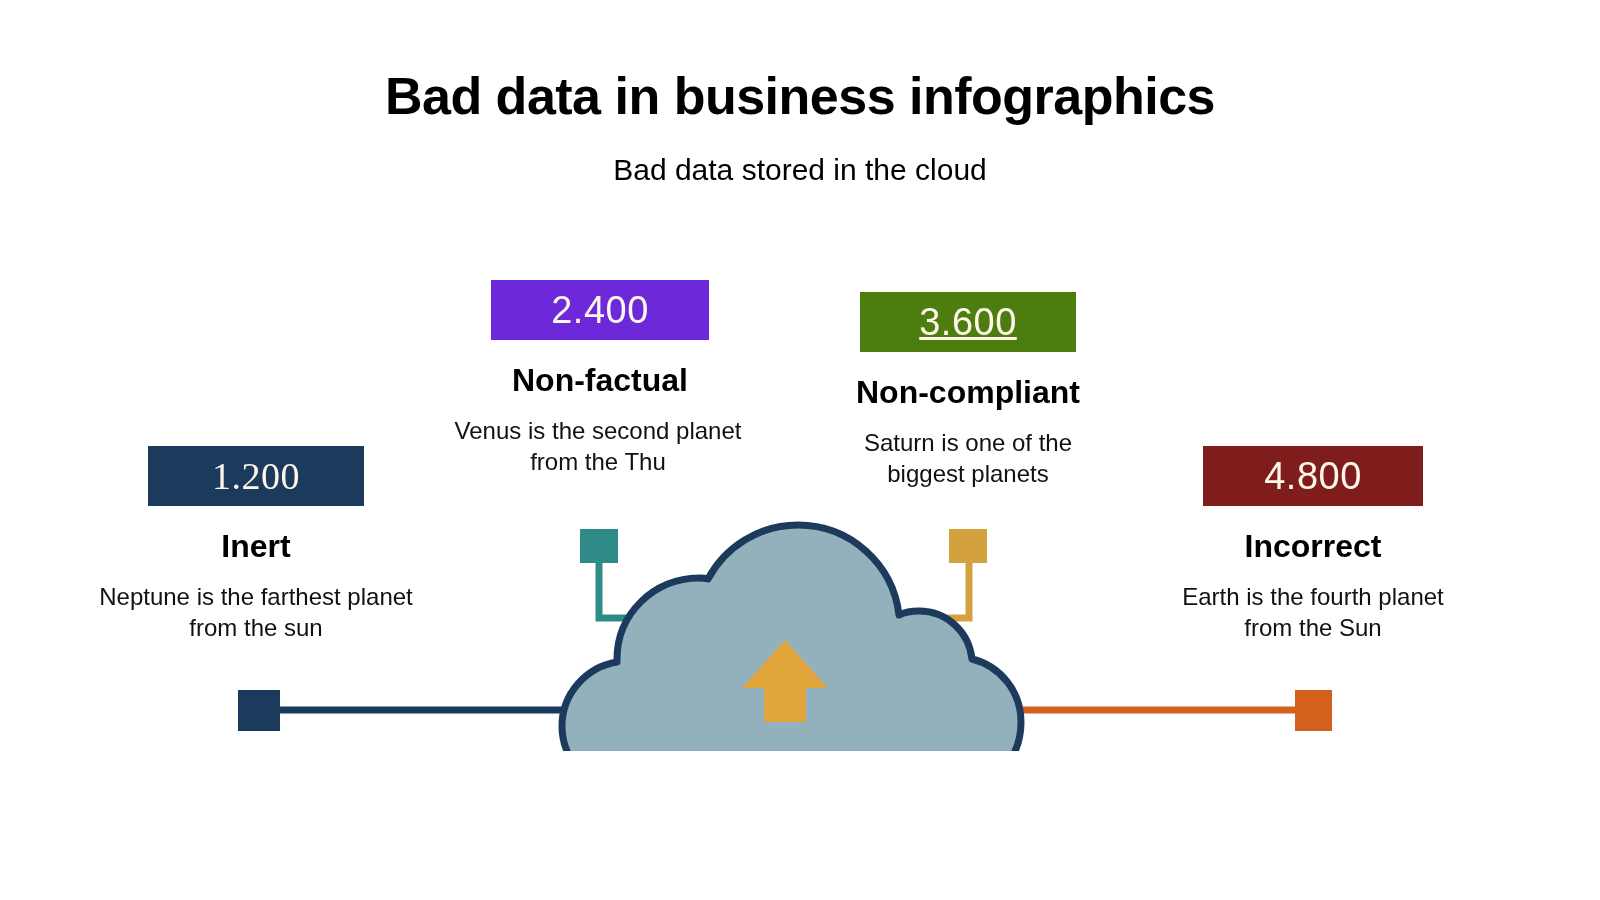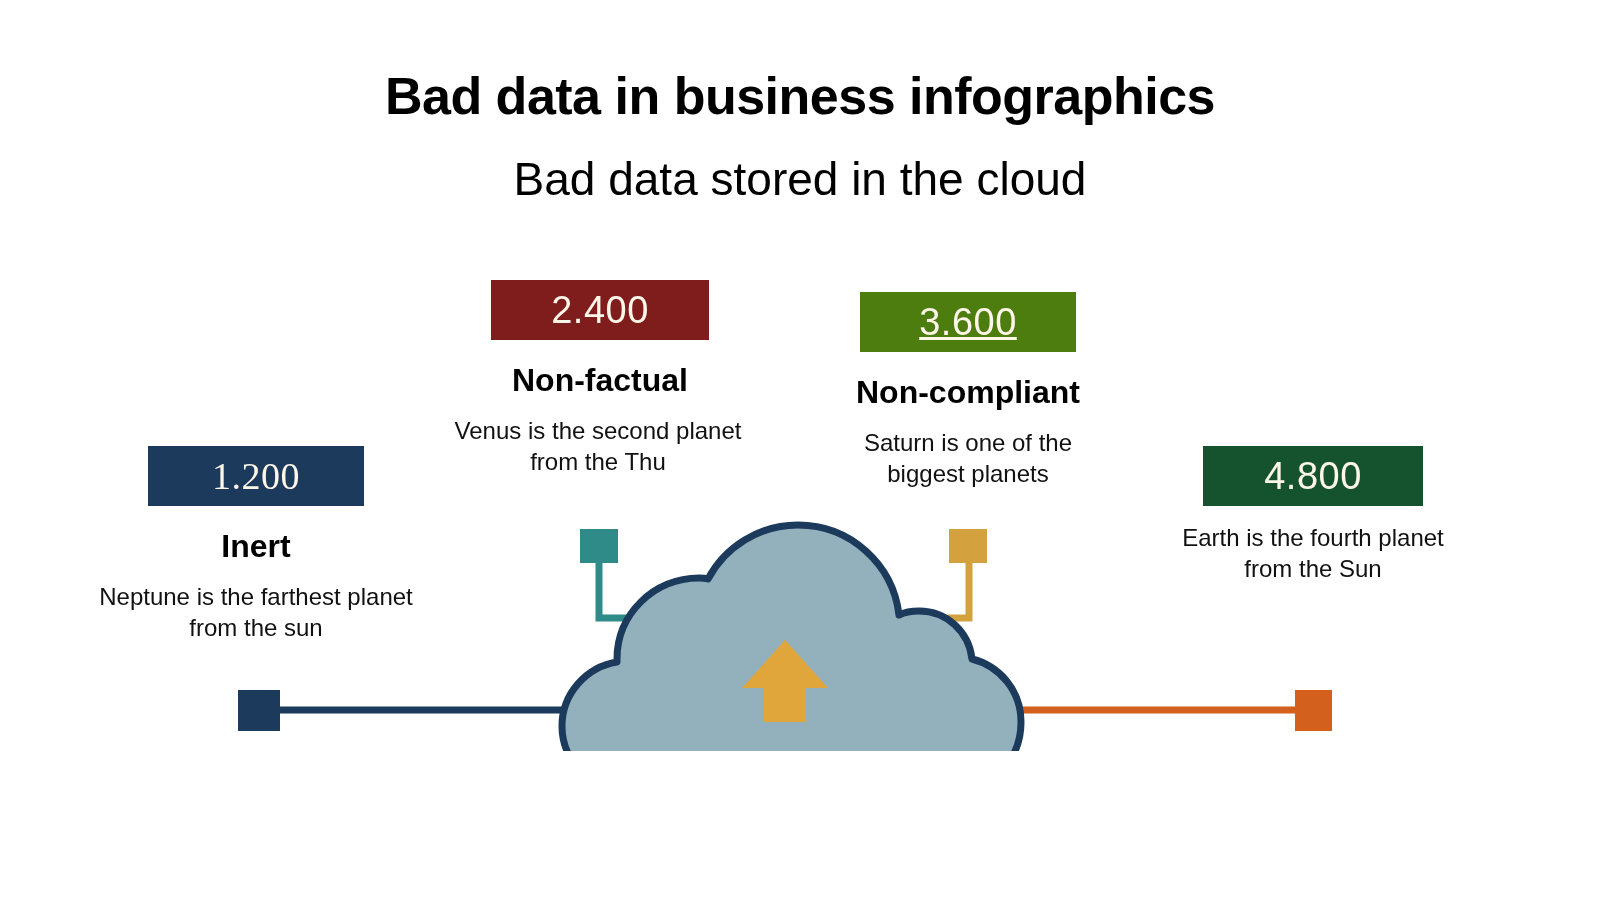--- a/index.html
+++ b/index.html
@@ -33,21 +33,21 @@
     letter-spacing: -0.5px;
     color: #000000;
     line-height: 1.1;
   }
   .subtitle {
     position: absolute;
     left: 0;
     top: 152px;
     width: 1600px;
     text-align: center;
-    font-size: 46px;
+    font-size: 30px;
     font-weight: 400;
     color: #000000;
     line-height: 1.2;
   }
 
   
   .stat {
     position: absolute;
     text-align: center;
   }
@@ -76,29 +76,29 @@
     color: #111111;
     line-height: 1.3;
   }
 
   
   .stat-inert        { left: 108px;  top: 446px; width: 296px; }
   .stat-inert .stat-box { width: 216px; margin: 0 auto; background: #1c3a5c; font-family: Liberation Serif, serif; }
   .stat-inert .stat-desc { width: 316px; margin-left: -10px; }
 
   .stat-nonfactual   { left: 452px;  top: 280px; width: 296px; }
-  .stat-nonfactual .stat-box { width: 218px; margin: 0 auto; background: #7f1d1d; }
+  .stat-nonfactual .stat-box { width: 218px; margin: 0 auto; background: #6d28d9; }
   .stat-nonfactual .stat-desc { width: 292px; }
 
   .stat-noncompliant { left: 822px;  top: 280px; width: 292px; }
   .stat-noncompliant .stat-box { width: 216px; margin: 12px auto; background: #4d7c0f; text-decoration: underline; }
   .stat-noncompliant .stat-desc { width: 280px; margin-left: 6px; }
 
   .stat-incorrect    { left: 1165px; top: 446px; width: 296px; }
-  .stat-incorrect .stat-box { width: 220px; margin: 0 auto; background: #14532d; }
+  .stat-incorrect .stat-box { width: 220px; margin: 0 auto; background: #7f1d1d; }
   .stat-incorrect .stat-desc { width: 316px; margin-left: -10px; }
 
   
   #artwork {
     position: absolute;
     left: 0;
     top: 0;
     width: 1600px;
     height: 900px;
   }
@@ -163,16 +163,17 @@
   </div>
 
   <div class="stat stat-noncompliant">
     <span class="stat-box">3.600</span>
     <span class="stat-label">Non-compliant</span>
     <span class="stat-desc">Saturn is one of the biggest planets</span>
   </div>
 
   <div class="stat stat-incorrect">
     <span class="stat-box">4.800</span>
+    <span class="stat-label">Incorrect</span>
     <span class="stat-desc">Earth is the fourth planet from the Sun</span>
   </div>
 
 </div>
 
 </body></html>

